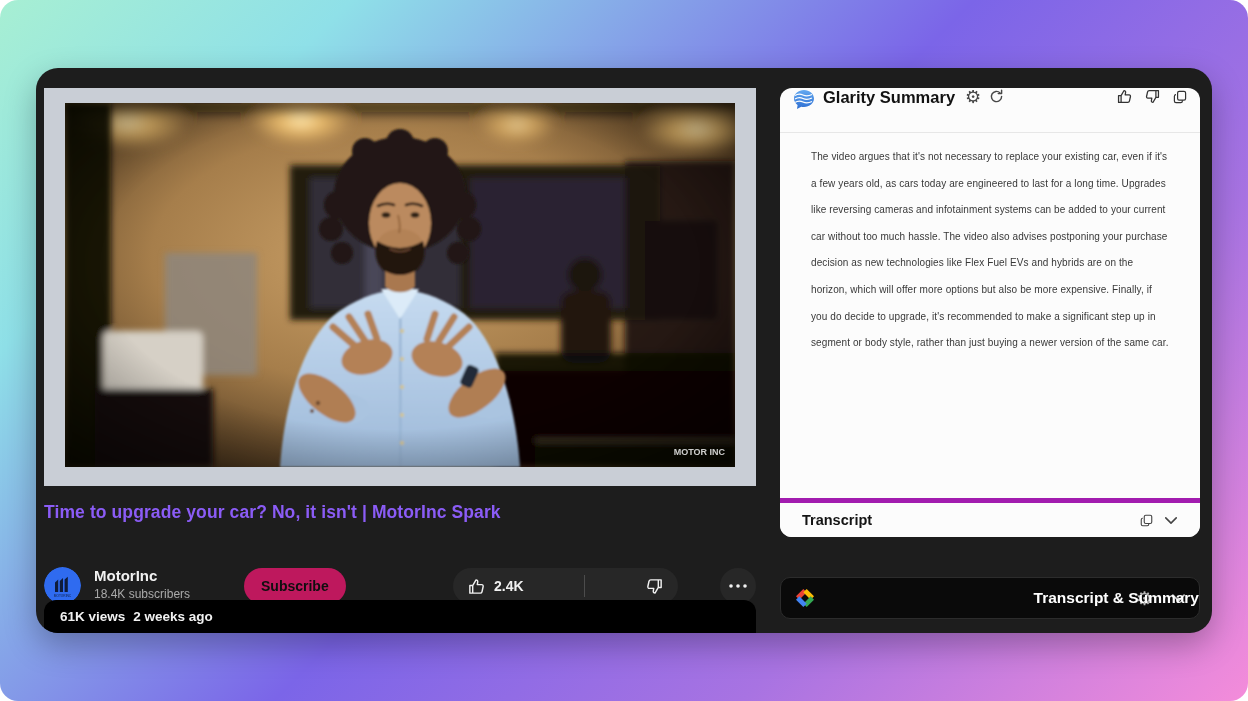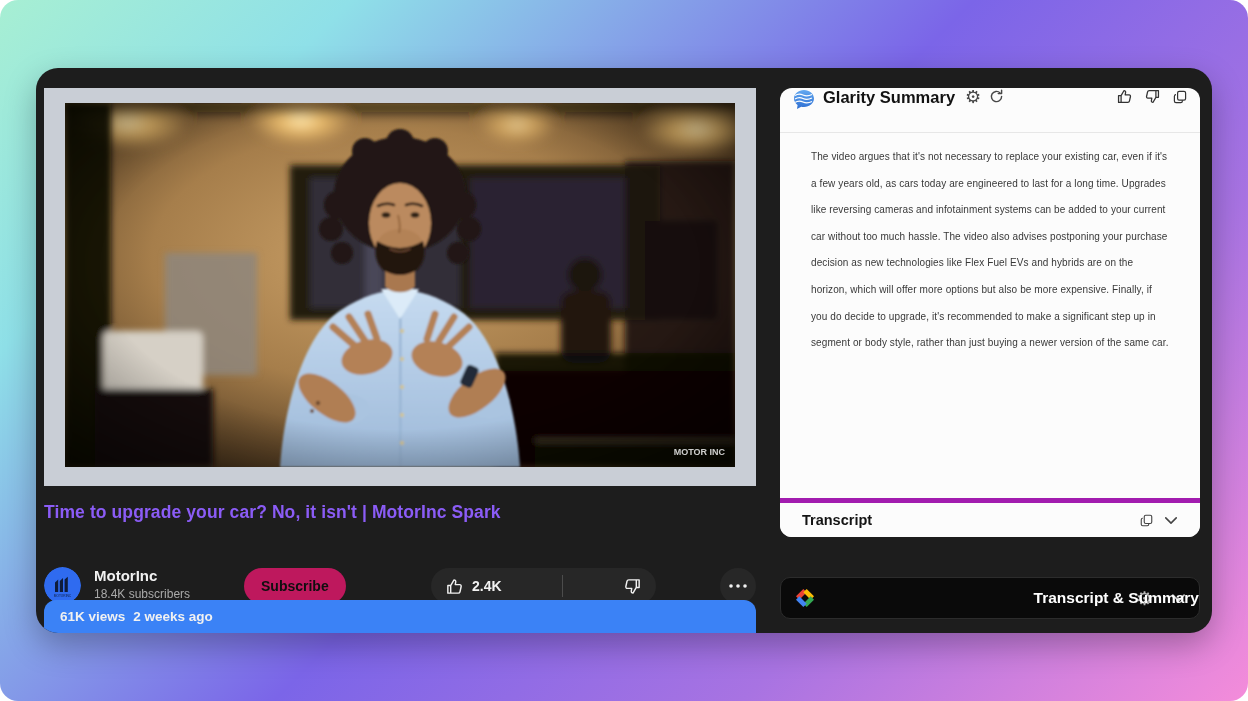--- a/index.html
+++ b/index.html
@@ -15,28 +15,28 @@
   .video-title{position:absolute;left:8px;top:434px;width:712px;font-size:17.5px;font-weight:700;
     color:#8b5cf6;letter-spacing:.1px;}
   .channel-row{position:absolute;left:8px;top:472px;width:712px;height:44px;margin-top:24px;}
   .avatar{position:absolute;left:0;top:3px;width:37px;height:37px;border-radius:50%;display:block;}
   .ch-meta{position:absolute;left:50px;top:3px;}
   .ch-name{font-size:15px;font-weight:700;color:#f1f1f1;}
   .ch-subs{font-size:12px;color:#aaaaaa;margin-top:3px;}
   .pill{display:flex;align-items:center;height:36px;border-radius:18px;background:#272727;color:#f1f1f1;}
   .subscribe{position:absolute;left:200px;top:4px;height:36px;padding:0 17px;border-radius:18px;
     background:#be185d;color:#0f0f0f;font-size:14px;font-weight:600;display:flex;align-items:center;border:none;}
-  .like-group{position:absolute;left:387px;top:4px;gap:46px;}
+  .like-group{position:absolute;left:409px;top:4px;gap:46px;}
   .like-btn,.dislike-btn{display:flex;align-items:center;gap:8px;padding:0 14px;height:100%;cursor:pointer;}
   .like-count{font-size:14px;font-weight:600;}
   .seg-divider{width:1px;height:22px;background:#4c4c4c;}
   .share-btn{position:absolute;left:564px;top:4px;padding:0 16px;gap:8px;font-size:14px;font-weight:600;}
   .more-btn{position:absolute;left:676px;top:4px;width:36px;height:36px;border-radius:50%;background:#272727;
     display:flex;align-items:center;justify-content:center;}
-  .desc-box{position:absolute;left:8px;top:532px;width:712px;height:33px;background:#3b82f6;
+  .desc-box{position:absolute;left:8px;top:532px;width:712px;height:33px;background:#000000;
     border-radius:12px 12px 0 0;box-sizing:border-box;padding:9px 16px;color:#f1f1f1;
     font-size:13.5px;font-weight:700;}
   .desc-box .gap{display:inline-block;width:8px;}
   
   .summary-panel{position:absolute;left:744px;top:20px;width:420px;height:449px;background:#fcfcfc;
     border-radius:12px;box-sizing:border-box;}
   .sp-header{height:44px;display:flex;align-items:flex-start;gap:7px;padding:0 12px;border-bottom:1px solid #e7e7e7;}
   .sp-title{font-size:16.5px;font-weight:700;color:#121212;margin-right:3px;}
   .gear-glyph{font-size:18px;line-height:1;color:#474747;font-family:"DejaVu Sans",sans-serif;}
   .sp-spacer{flex:1;}

